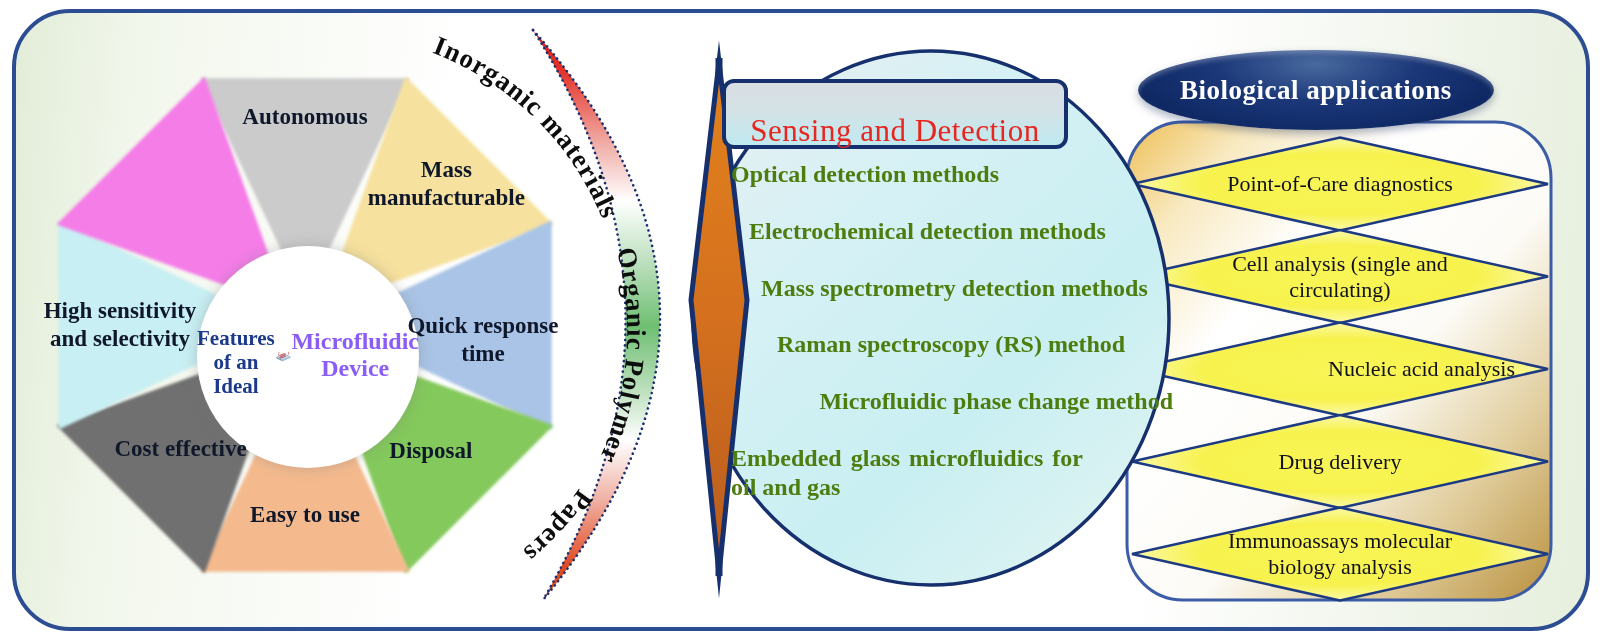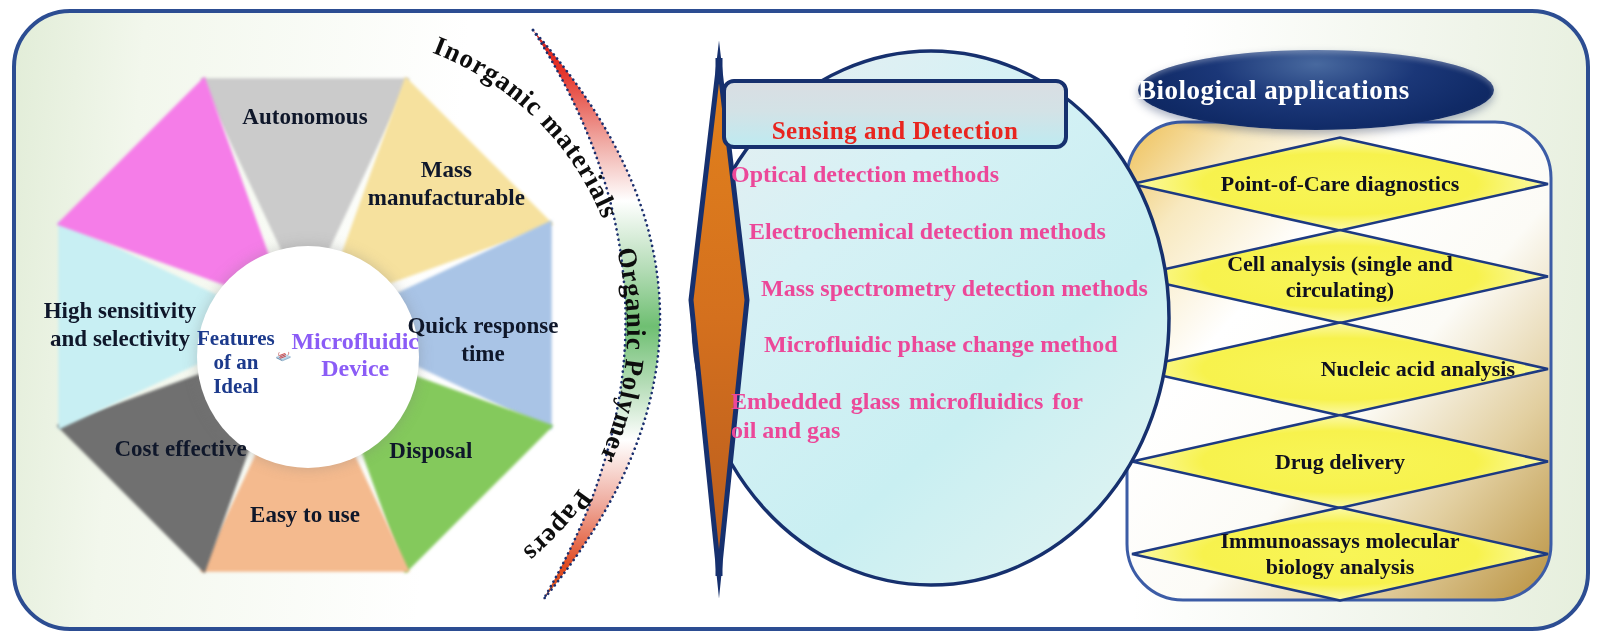--- a/index.html
+++ b/index.html
@@ -16,31 +16,31 @@
                  background:#ffffff;box-shadow:0 0 14px rgba(120,120,120,.35);
                  display:flex;flex-direction:row;align-items:center;}
   .center-title{margin-top:10px;font-weight:bold;font-size:21px;line-height:1.15;color:#1c3a8c;
                 text-align:center;white-space:pre-line;}
   .center-sub{font-weight:bold;font-size:24px;line-height:1.12;color:#8b5cf6;text-align:center;
               white-space:pre-line;margin-top:-4px;}
   .sd-header{position:absolute;left:722px;top:79px;width:338px;height:62px;border-radius:12px;
              border:4px solid #16306e;
              background:linear-gradient(180deg,#d9dee3 0%,#d3e2e6 45%,#bfeaf0 100%);
              display:flex;align-items:center;justify-content:center;}
-  .sd-title{font-weight:bold;font-size:25px;color:#e8251f;letter-spacing:.5px;margin-top:34px;}
+  .sd-title{font-weight:normal;font-size:31px;color:#e8251f;letter-spacing:.5px;margin-top:34px;}
   .methods{position:absolute;left:731px;top:160px;width:442px;}
-  .method{font-weight:bold;font-size:24px;line-height:1.2;color:#ec4899;margin-bottom:28px;}
+  .method{font-weight:bold;font-size:24px;line-height:1.2;color:#4d7c0f;margin-bottom:28px;}
   .m-last{width:352px;text-align:justify;}
   .bio-header{position:absolute;left:1138px;top:50px;width:356px;height:80px;border-radius:50%;
               background:radial-gradient(ellipse at 50% 18%, #48699f 0%, #1b3778 40%, #102a66 72%, #0d2257 100%);
               box-shadow:0 4px 8px rgba(20,40,90,.35), inset 0 3px 5px rgba(255,255,255,.28);
-              display:flex;align-items:center;}
+              display:flex;align-items:center;justify-content:center;}
   .bio-title{font-weight:bold;font-size:27px;color:#ffffff;letter-spacing:.5px;}
   .dia-label{position:absolute;transform:translate(-50%,-50%);width:350px;text-align:center;
-             font-weight:bold;font-size:22px;line-height:1.2;color:#10101f;white-space:pre-line;}
+             font-weight:normal;font-size:22px;line-height:1.2;color:#10101f;white-space:pre-line;}
   .arcText{font-family:"Liberation Serif",serif;font-weight:bold;font-size:27px;fill:#0d0d0d;letter-spacing:1px;}
 </style>
 </head>
 <body>
 
 <div class="frame"></div>
 
 <svg id="bg" width="1615" height="644" viewBox="0 0 1615 644">
   <defs>
     <filter id="soft" x="-15%" y="-15%" width="130%" height="130%">
@@ -153,21 +153,22 @@
   </div>
 
   <div class="sd-header">
     <span class="sd-title">Sensing and Detection</span>
   </div>
 
   <div class="methods" id="methods">
       <div class="method" style="padding-left: 0px;">Optical detection methods</div>
       <div class="method" style="padding-left: 18px;">Electrochemical detection methods</div>
       <div class="method" style="padding-left: 30px;">Mass spectrometry detection methods</div>
-      <div class="method" style="padding-left: 33px;">Microfluidic phase change method</div>
+      <div class="method" style="padding-left: 46px;">Raman spectroscopy (RS) method</div>
+      <div class="method" style="padding-left: 33px; text-align: right;">Microfluidic phase change method</div>
       <div class="method m-last" style="padding-left: 0px;">Embedded glass microfluidics for oil and gas</div>
     </div>
 
   <div class="bio-header">
     <span class="bio-title">Biological applications</span>
   </div>
 
 <div class="pw-label" style="left: 305px; top: 117px;">Autonomous</div>
     <div class="pw-label" style="left: 446.421px; top: 183.579px;">Mass
 manufacturable</div>

